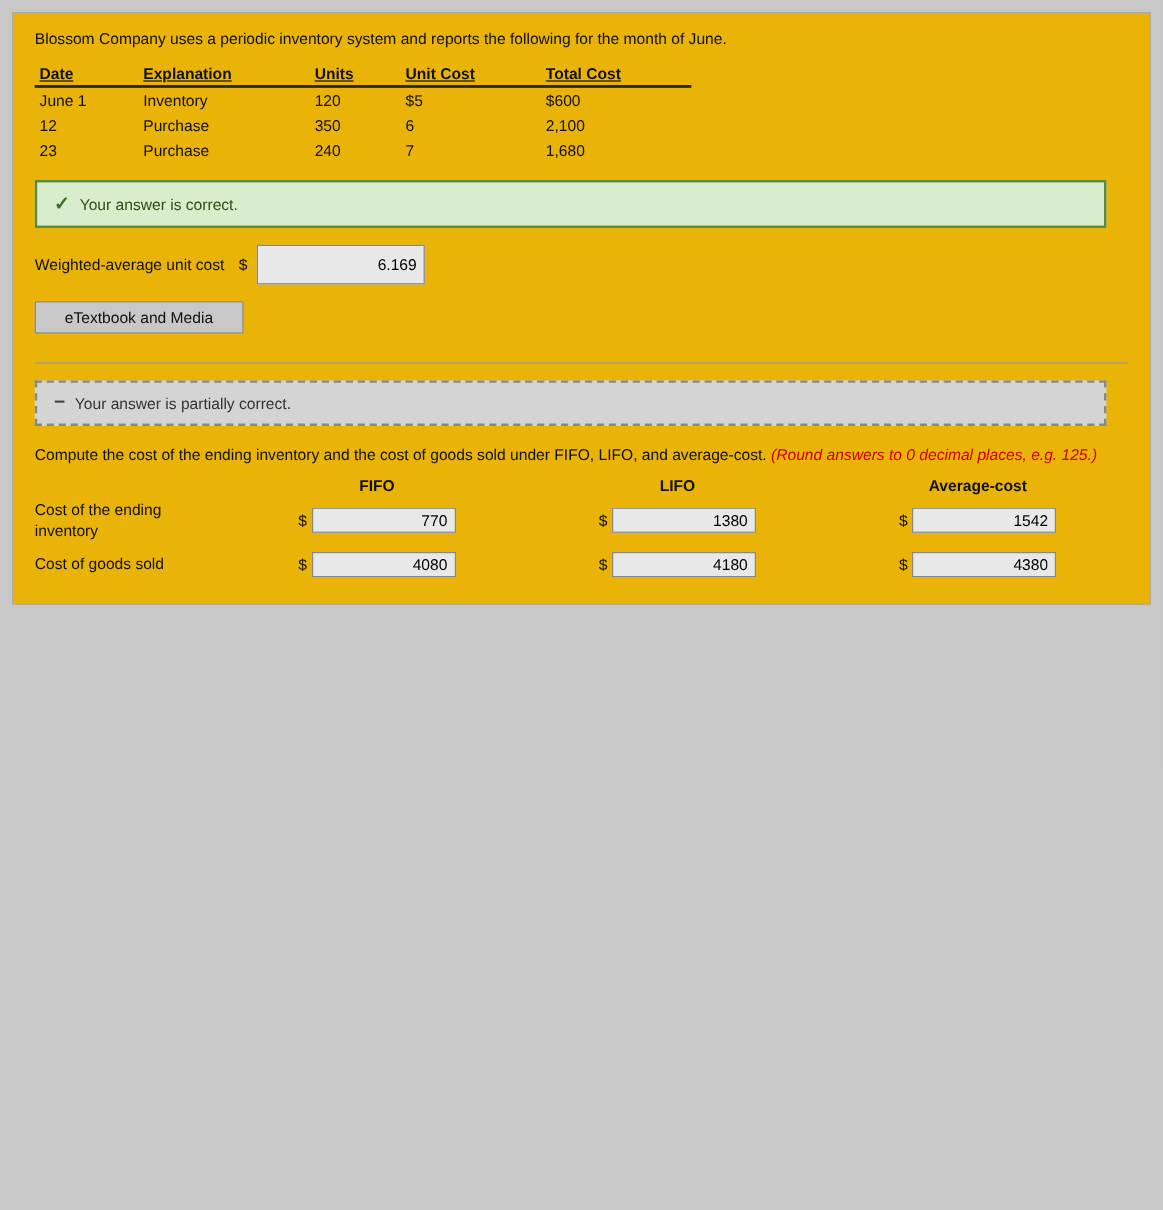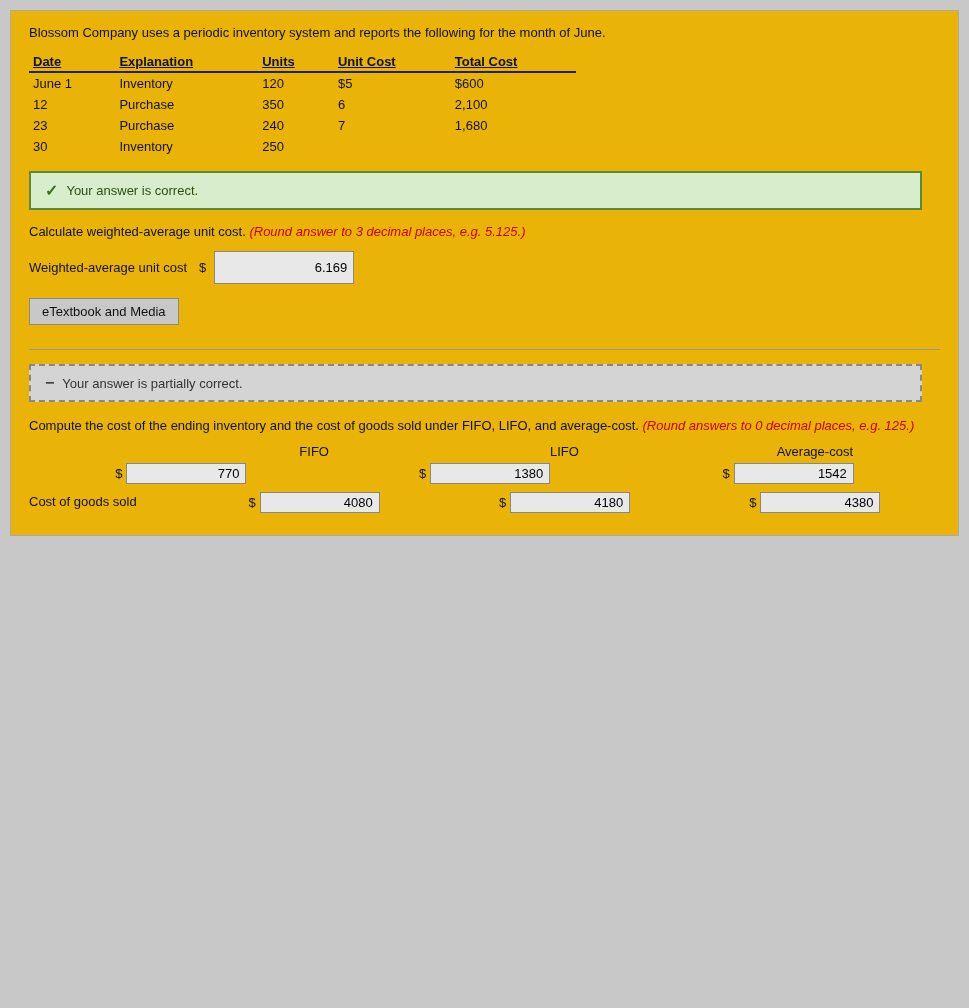--- a/index.html
+++ b/index.html
@@ -93,21 +93,21 @@
       height: 33px;
       padding: 2px 6px;
       font-size: 13px;
       width: 140px;
       text-align: right;
     }
     
     .etextbook-btn {
       border: 1px solid #888;
       background: #c8c8c8;
-      padding: 5px 12px;
+      padding: 5px 24px;
       font-size: 13px;
       cursor: pointer;
       margin-bottom: 14px;
       display: inline-block;
     }
     
     .partial-box {
       border: 2px dashed #888;
       background: #d4d4d4;
       padding: 8px 14px;
@@ -142,21 +142,21 @@
     }
     .cost-label-col {
       width: 160px;
       flex-shrink: 0;
     }
     .cost-group {
       flex: 1;
       display: flex;
       align-items: center;
       justify-content: center;
-      font-weight: normal;
+      font-weight: bold;
       font-size: 13px;
     }
     .cost-row {
       display: flex;
       align-items: center;
       margin-bottom: 8px;
     }
     .row-label {
       width: 160px;
       flex-shrink: 0;
@@ -222,42 +222,31 @@
           <td>6</td>
           <td>2,100</td>
         </tr>
         <tr>
           <td>23</td>
           <td>Purchase</td>
           <td>240</td>
           <td>7</td>
           <td>1,680</td>
         </tr>
-        <tr>
-          <td>30</td>
-          <td>Inventory</td>
-          <td>250</td>
-          <td></td>
-          <td></td>
-        </tr>
       </tbody>
   </table>
 
   
   <div class="correct-box">
     <span class="check-icon">✓</span>
     <span class="correct-text">Your answer is correct.</span>
   </div>
 
   
   <div>
-    <p class="section-label">
-      <span>Calculate weighted-average unit cost.</span>
-      <span class="red-text">(Round answer to 3 decimal places, e.g. 5.125.)</span>
-    </p>
     <div class="wa-row">
       <span class="wa-label">Weighted-average unit cost</span>
       <span class="wa-dollar">$</span>
       <input class="input-box" type="text" value="6.169" style="">
     </div>
   </div>
 
   
   <div class="etextbook-btn">eTextbook and Media</div>
 
@@ -285,20 +274,23 @@
       </div>
       <div class="cost-group">
         <span>LIFO</span>
       </div>
       <div class="cost-group">
         <span>Average-cost</span>
       </div>
     </div>
 
     <div class="cost-row">
+      <div class="row-label">
+        <span>Cost of the ending inventory</span>
+      </div>
       <div class="cost-entry">
         <span class="dollar">$</span>
         <input class="cost-input" type="text" value="770" style="">
       </div>
       <div class="cost-entry">
         <span class="dollar">$</span>
         <input class="cost-input" type="text" value="1380" style="">
       </div>
       <div class="cost-entry">
         <span class="dollar">$</span>

